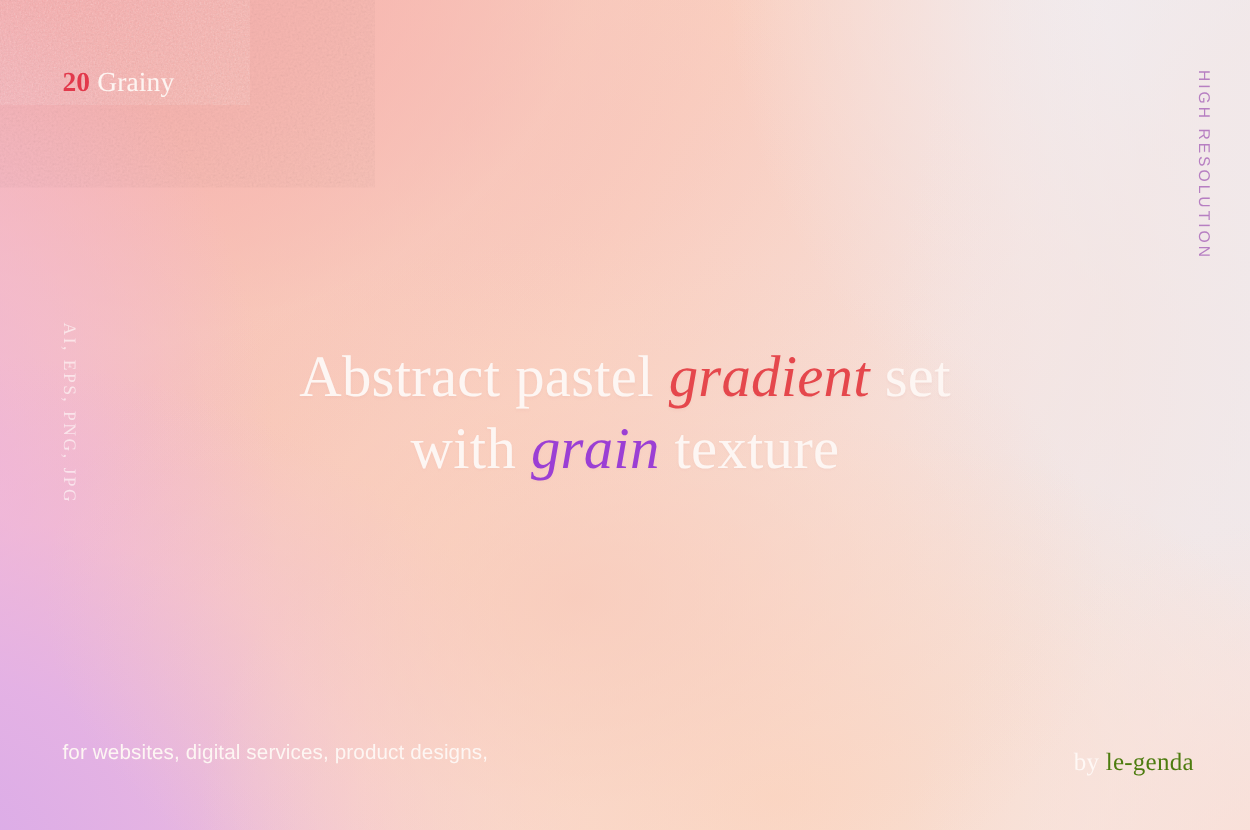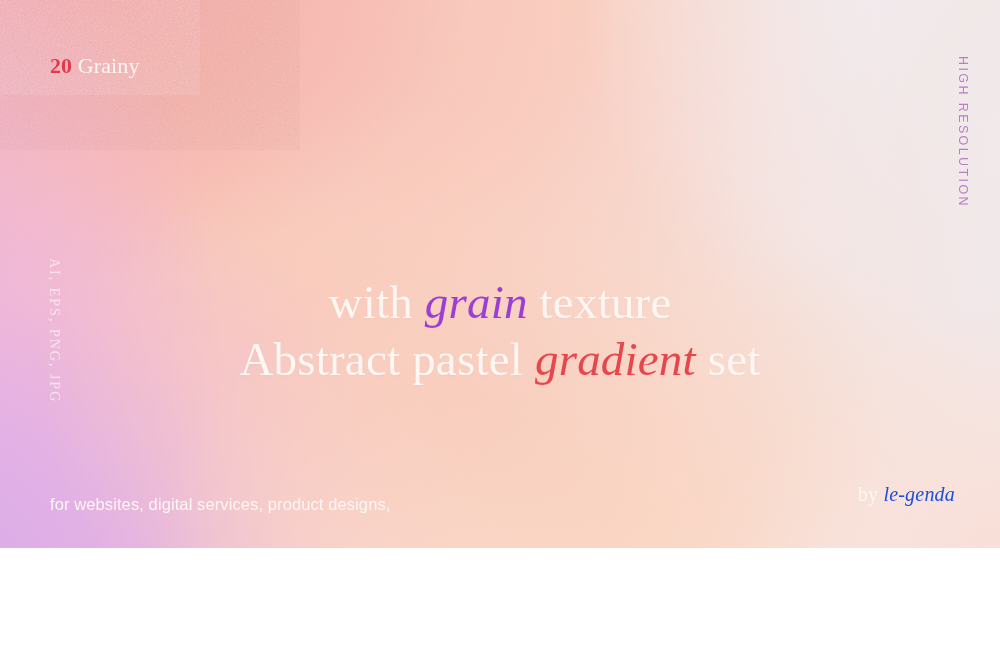--- a/index.html
+++ b/index.html
@@ -5,21 +5,21 @@
 <style>
   html, body {
     margin: 0;
     padding: 0;
     background: #ffffff;
   }
 
   #poster {
     position: relative;
     width: 1000px;
-    height: 548px;
+    height: 664px;
     overflow: hidden;
     font-family: "Liberation Serif", serif;
     isolation: isolate;
   }
 
   
   .mesh {
     position: absolute;
     inset: 0;
     z-index: 0;
@@ -198,41 +198,40 @@
   }
   .accent-purple {
     font-style: italic;
     color: #9b3fd4;
   }
 
   
   .desc {
     position: absolute;
     left: 50px;
-    bottom: 30px;
+    bottom: 48px;
     font-family: "Liberation Sans", sans-serif;
     font-size: 16.5px;
     line-height: 1.62;
     color: #fdf6f3;
     letter-spacing: 0.1px;
   }
   .desc span { display: block; }
 
   
   .signature {
     position: absolute;
     right: 45px;
     bottom: 42px;
     font-size: 20px;
     color: rgba(255,250,248,0.88);
     letter-spacing: 0.2px;
   }
   .signature .brand {
-    font-style: italic;
-    color: #1d4ed8;
+    color: #4d7c0f;
   }
 </style>
 </head>
 <body>
 
 <div id="poster">
 
   <div class="mesh mesh-base"></div>
   <div class="mesh mesh-uc"></div>
   <div class="mesh mesh-tl"></div>
@@ -263,22 +262,22 @@
 
     <div class="pack-title">
       <span class="pack-count">20</span><span> Grainy</span><br>
     </div>
 
     <div class="vert-right">HIGH RESOLUTION</div>
 
     <div class="vert-left">AI, EPS, PNG, JPG</div>
 
     <div class="headline">
+      <span class="line"><span>Abstract pastel </span><span class="accent-red">gradient</span><span> set</span></span>
       <span class="line"><span>with </span><span class="accent-purple">grain</span><span> texture</span></span>
-      <span class="line"><span>Abstract pastel </span><span class="accent-red">gradient</span><span> set</span></span>
     </div>
 
     <div class="desc">
       <span>for websites, digital services, product designs,</span>
     </div>
 
     <div class="signature"><span>by </span><span class="brand">le-genda</span></div>
 
   </div>
 </div>

